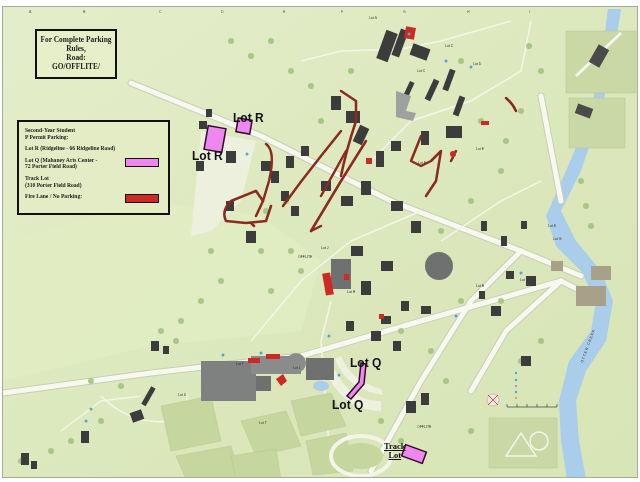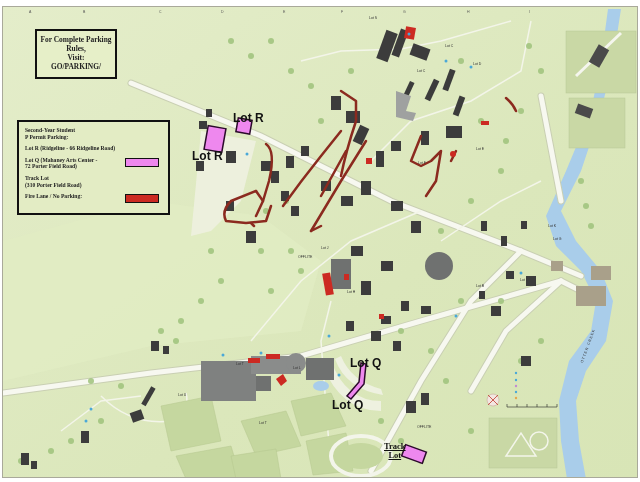--- a/index.html
+++ b/index.html
@@ -300,22 +300,22 @@
     <span class="grid-tick" style="left:156px;top:3px;">C</span>
     <span class="grid-tick" style="left:218px;top:3px;">D</span>
     <span class="grid-tick" style="left:280px;top:3px;">E</span>
     <span class="grid-tick" style="left:338px;top:3px;">F</span>
     <span class="grid-tick" style="left:400px;top:3px;">G</span>
     <span class="grid-tick" style="left:464px;top:3px;">H</span>
     <span class="grid-tick" style="left:526px;top:3px;">I</span>
 
     <div class="info-box">
       <div>For Complete Parking Rules,</div>
-      <div>Visit:</div>
-      <div>GO/PARKING/</div>
+      <div>Road:</div>
+      <div>GO/OFFLITE/</div>
     </div>
 
     <div class="legend-box">
       <div class="legend-row">
         <div>Second-Year Student</div>
         <div>P Permit Parking:</div>
       </div>
       <div class="legend-row">
         <div>Lot R (Ridgeline - 66 Ridgeline Road)</div>
       </div>

